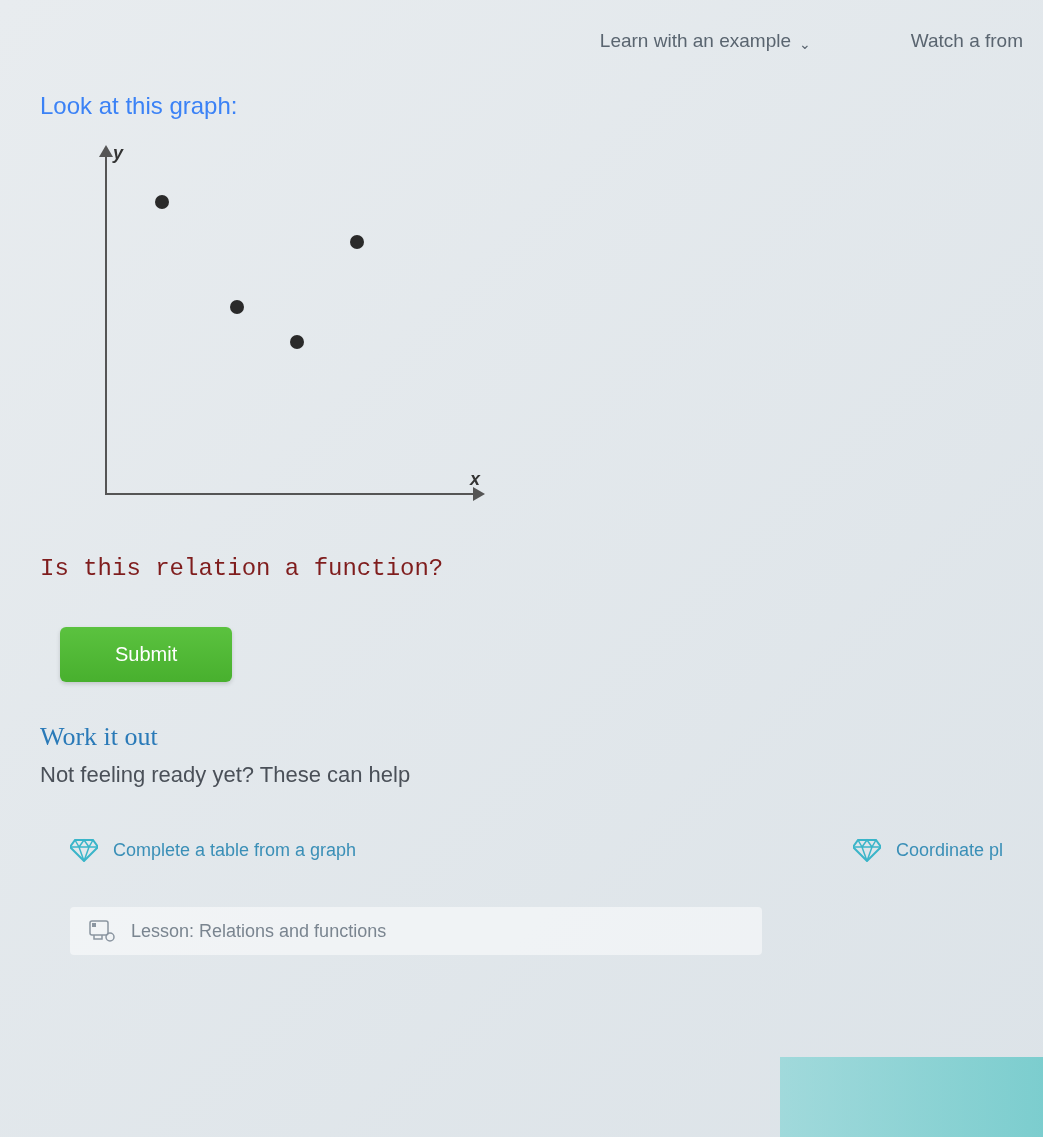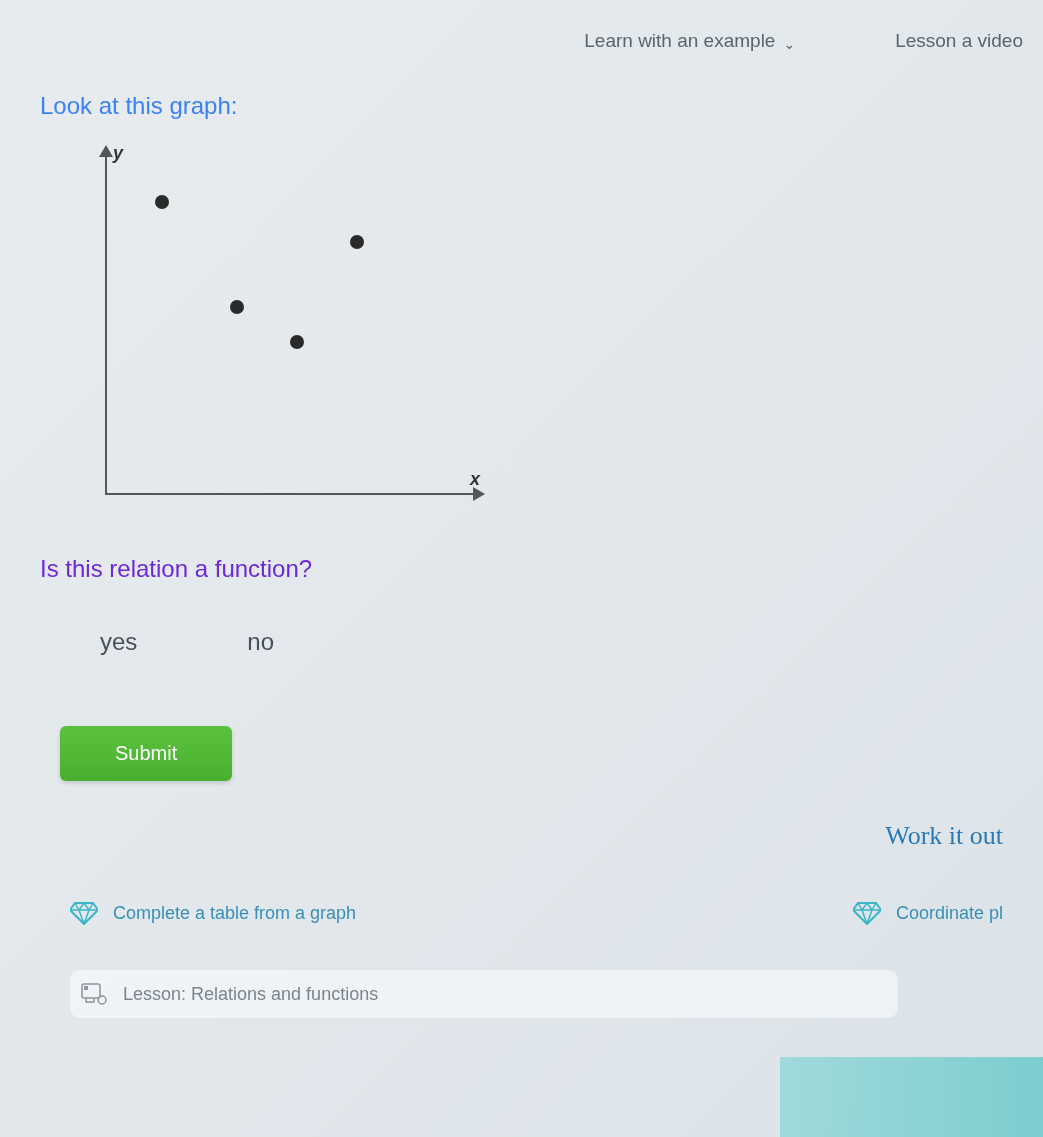--- a/index.html
+++ b/index.html
@@ -98,23 +98,24 @@
     }
     .point {
       position: absolute;
       width: 14px;
       height: 14px;
       background: #2a2a2a;
       border-radius: 50%;
     }
     .question {
       font-size: 24px;
-      color: #6d28d9;
+      color: #7f1d1d;
       margin-top: 30px;
       margin-bottom: 45px;
+      font-family: Liberation Mono, monospace;
     }
     .options {
       display: flex;
       gap: 110px;
       margin-left: 60px;
       margin-bottom: 70px;
     }
     .option {
       font-size: 24px;
       color: #4a5058;
@@ -126,21 +127,21 @@
       color: white;
       border: none;
       padding: 16px 55px;
       font-size: 20px;
       border-radius: 6px;
       cursor: pointer;
       margin-left: 20px;
       box-shadow: 0 2px 4px rgba(0,0,0,0.15);
     }
     .work-it-out {
-      text-align: right;
+      text-align: left;
       margin-top: 40px;
     }
     .work-title {
       font-family: Georgia, serif;
       font-size: 26px;
       color: #2a7ab8;
       margin-bottom: 10px;
     }
     .work-subtitle {
       font-size: 22px;
@@ -168,23 +169,23 @@
       height: 24px;
     }
     .lesson-row {
       display: flex;
       align-items: center;
       gap: 15px;
       color: #7a8590;
       font-size: 18px;
       cursor: pointer;
       background: rgba(255,255,255,0.5);
-      padding: 12px 10px;
-      width: 828px;
-      border-radius: 10px;
+      padding: 12px 18px;
+      width: 692px;
+      border-radius: 4px;
     }
     .projector-icon {
       width: 28px;
       height: 24px;
       position: relative;
     }
     .bottom-teal {
       position: absolute;
       bottom: 0;
       right: 0;
@@ -196,21 +197,21 @@
   </style>
 </head>
 <body>
 
 <div class="header-links">
   <div class="header-link">
     <span>Learn with an example</span>
     <span class="chevron">⌄</span>
   </div>
   <div class="header-link">
-    <span>Lesson a video</span>
+    <span>Watch a from</span>
   </div>
 </div>
 
 <div class="content">
   <div class="prompt">Look at this graph:</div>
 
   <div class="graph-container">
     <div class="y-arrow"></div>
     <div class="y-axis"></div>
     <div class="axis-label-y">y</div>
@@ -218,29 +219,26 @@
     <div class="x-arrow"></div>
     <div class="axis-label-x">x</div>
     <div class="point" style="left: 80px; top: 50px;"></div>
     <div class="point" style="left: 155px; top: 155px;"></div>
     <div class="point" style="left: 215px; top: 190px;"></div>
     <div class="point" style="left: 275px; top: 90px;"></div>
   </div>
 
   <div class="question">Is this relation a function?</div>
 
-  <div class="options">
-    <div class="option">yes</div>
-    <div class="option">no</div>
-  </div>
 
   <button class="submit-btn">Submit</button>
 
   <div class="work-it-out">
     <div class="work-title">Work it out</div>
+    <div class="work-subtitle">Not feeling ready yet? These can help</div>
   </div>
 
   <div class="resources">
     <div class="resource-row">
       <div class="resource-link">
         <svg class="diamond-icon" viewBox="0 0 28 24">
           <path d="M5 2 L23 2 L28 9 L14 23 L0 9 Z" fill="none" stroke="#3ab5c9" stroke-width="2"></path>
           <path d="M5 2 L9 9 L14 23 M23 2 L19 9 L14 23 M0 9 L28 9 M9 9 L14 2 L19 9" fill="none" stroke="#3ab5c9" stroke-width="1.5"></path>
         </svg>
         <span>Complete a table from a graph</span>

